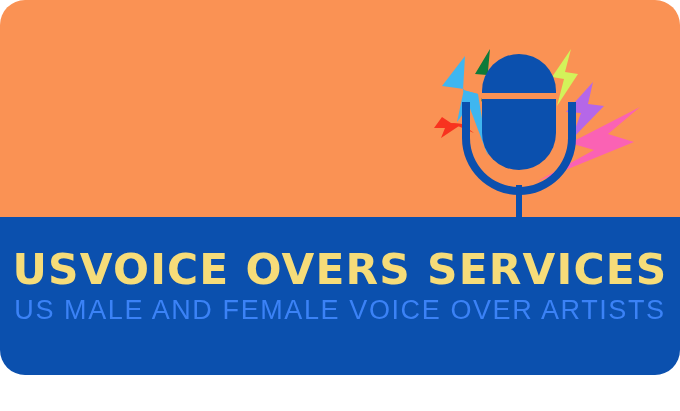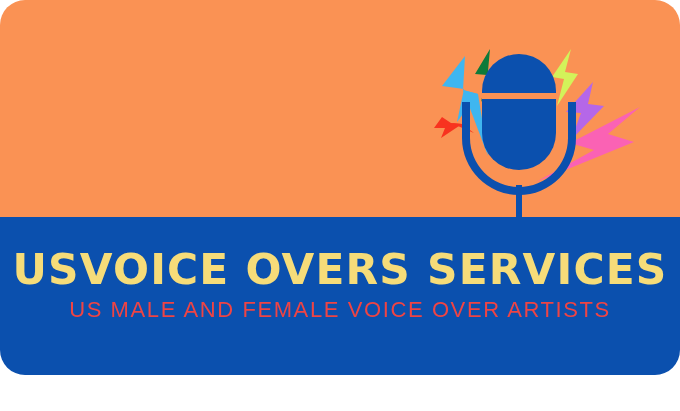--- a/index.html
+++ b/index.html
@@ -66,24 +66,24 @@
     white-space: nowrap;
     transform: scaleX(0.985);
     transform-origin: center;
   }
   .subhead {
     position: absolute;
     left: 0;
     top: 79px;
     width: 680px;
     text-align: center;
-    color: #ef4444;
+    color: #3b82f6;
     font-family: "Liberation Sans", sans-serif;
     font-weight: normal;
-    font-size: 22px;
+    font-size: 27px;
     line-height: 28px;
     letter-spacing: 1.6px;
     white-space: nowrap;
   }
 </style>
 </head>
 <body>
 
 <div id="banner">
 

